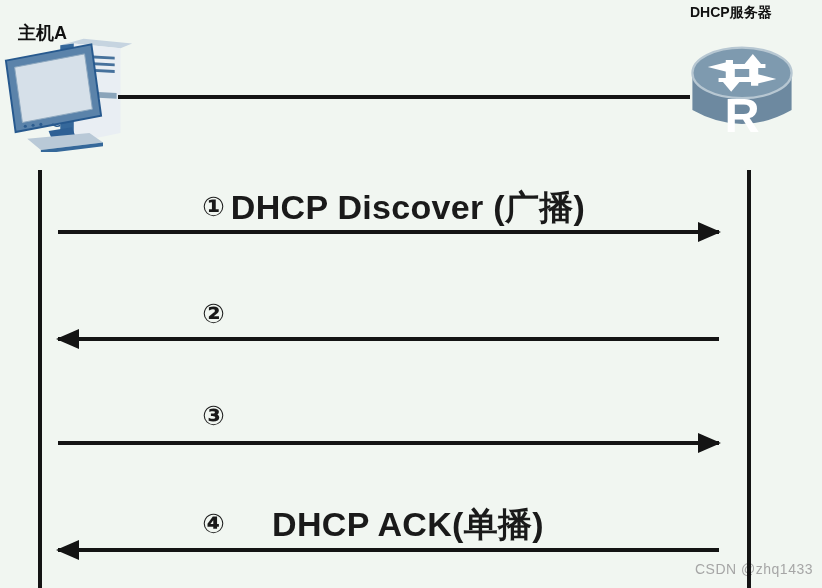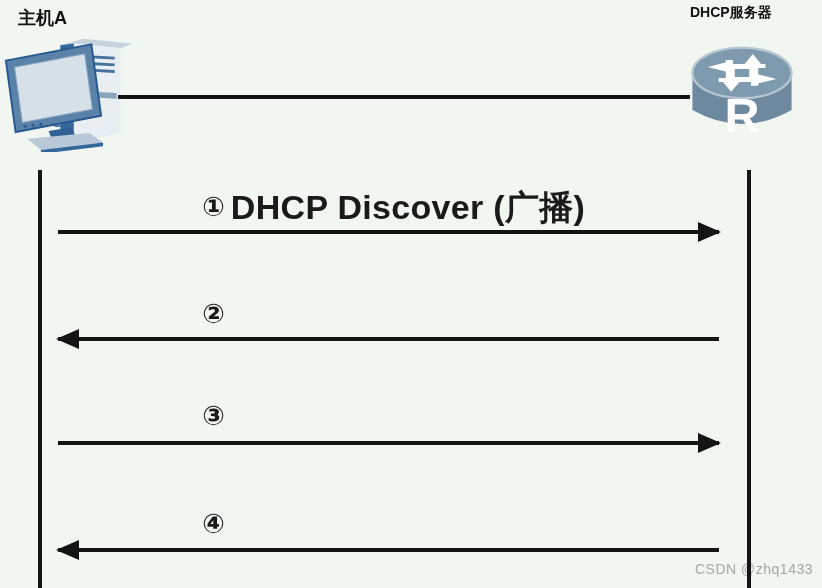--- a/index.html
+++ b/index.html
@@ -3,21 +3,21 @@
 <meta charset="utf-8">
 <style>
   html,body{margin:0;padding:0;background:#fff;}
   .stage{
     position:relative;width:822px;height:588px;overflow:hidden;
     background:#f1f6f1;
     font-family:"Liberation Sans","DejaVu Sans",sans-serif;
     color:#141414;
   }
   .node-label{position:absolute;font-weight:bold;color:#111;white-space:nowrap;}
-  .host-label{left:18px;top:6px;font-size:18px;text-align:right;}
+  .host-label{left:18px;top:21px;font-size:18px;text-align:right;}
   .server-label{left:690px;top:4px;font-size:14px;}
   .host-icon{position:absolute;left:2px;top:32px;width:136px;height:120px;}
   .router-icon{position:absolute;left:687px;top:40px;width:110px;height:102px;}
   .link-line{position:absolute;left:118px;top:95px;width:572px;height:4px;background:#141414;}
   .lifeline{position:absolute;top:170px;bottom:0;width:4px;background:#141414;z-index:2;}
   .lifeline-left{left:38px;}
   .lifeline-right{left:747px;}
   .msg-row{position:absolute;left:0;width:822px;height:34px;}
   .msg-num{
     position:absolute;left:202px;top:0;
@@ -119,18 +119,19 @@
 
   <div class="msg-row" style="top:401px">
     <span class="msg-num">③</span>
   </div>
   <div class="arrow" style="top:441px">
     <span class="head-right"></span>
   </div>
 
   <div class="msg-row" style="top:509px">
     <span class="msg-num">④</span>
+    <span class="msg-label">DHCP ACK(单播)</span>
   </div>
   <div class="arrow" style="top:548px">
     <span class="head-left"></span>
   </div>
 
 </div>
 
 </body></html>

